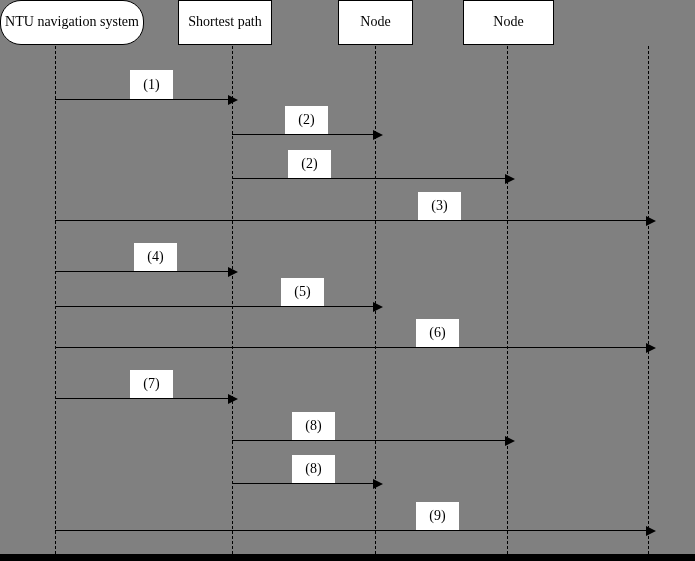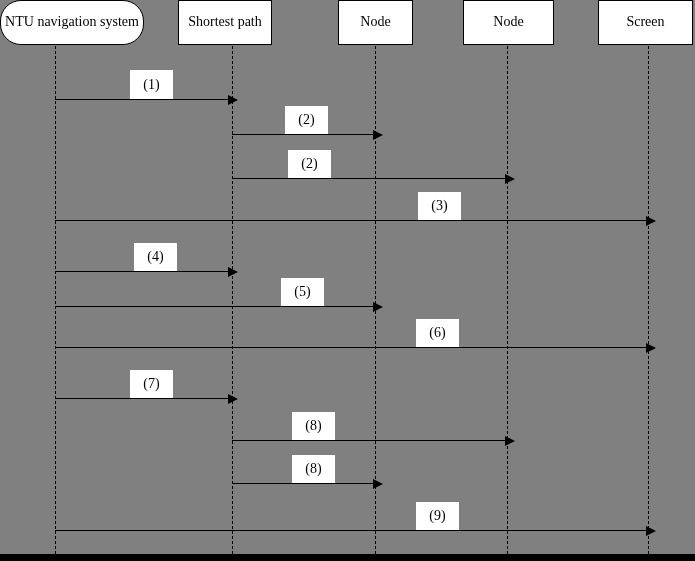--- a/index.html
+++ b/index.html
@@ -122,16 +122,13 @@
     </div>
     <div class="participant" style="left: 178px; top: 0px; width: 94px; height: 45px;">
       <span>Shortest path</span>
     </div>
     <div class="participant" style="left: 338px; top: 0px; width: 75px; height: 45px;">
       <span>Node</span>
     </div>
     <div class="participant" style="left: 463px; top: 0px; width: 91px; height: 45px;">
       <span>Node</span>
     </div>
-    <div class="participant" style="left: 598px; top: 0px; width: 95px; height: 45px;">
-      <span>Screen</span>
-    </div>
   </div>
 
 </body></html>

